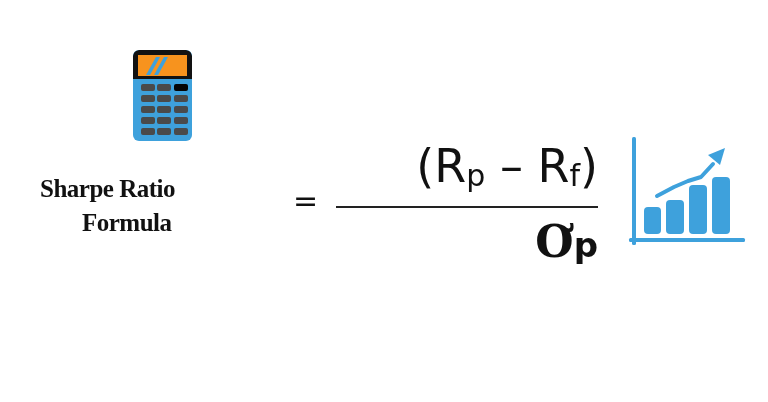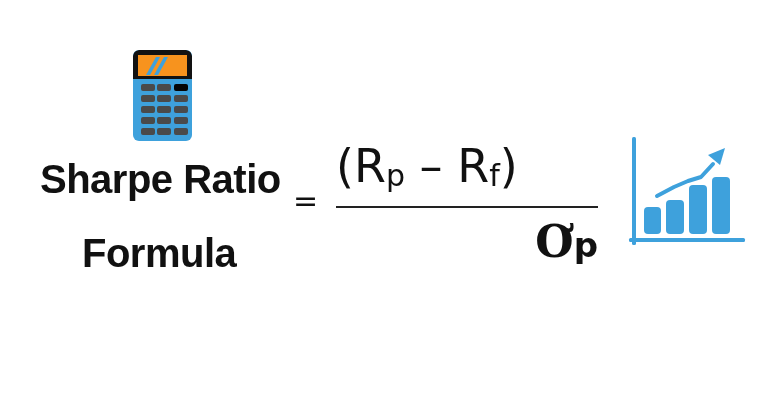--- a/index.html
+++ b/index.html
@@ -16,30 +16,30 @@
   .calc-top {
     left: 0; top: 0; width: 59px; height: 29px; background: #121212;
     border-radius: 6px 6px 0 0;
   }
   .calc-screen {
     left: 5px; top: 5px; width: 49px; height: 21px; background: #f7931e;
   }
   .key { width: 14px; height: 7px; background: #4a4a4a; border-radius: 2px; position: absolute; }
   .key.dark { background: #050505; }
   .title {
-    left: 40px; top: 162px; width: 250px;
-    font-family: Liberation Sans, sans-serif; font-weight: bold;
-    color: #111; font-size: 40px; line-height: 34px; letter-spacing: -0.5px;
+    left: 40px; top: 172px; width: 250px;
+    font-family: Liberation Serif, serif; font-weight: bold;
+    color: #111; font-size: 25px; line-height: 34px; letter-spacing: -0.5px;
   }
-  .title .l2 { display:block; padding-left: 42px; margin-top: 40px; }
+  .title .l2 { display:block; padding-left: 42px; }
   .equals {
     left: 293px; top: 186px; font-size: 30px; color: #111; line-height: 30px;
   }
   .numer {
-    left: 336px; top: 138px; width: 262px; text-align: left;
+    left: 336px; top: 138px; width: 262px; text-align: right;
     font-family: "DejaVu Sans", sans-serif; font-size: 46px; color: #111; line-height: 56px;
   }
   .numer .sub { font-size: 30px; vertical-align: -4px; }
   .frac-line { left: 336px; top: 206px; width: 262px; height: 2px; background: #222; }
   .denom {
     left: 336px; top: 214px; width: 262px; text-align: right;
     font-family: "DejaVu Serif", serif; font-weight: bold; font-size: 44px; color: #111; line-height: 56px;
   }
   .denom .sub { font-family: "DejaVu Sans", sans-serif; font-weight: bold; font-size: 34px; }
 </style>

